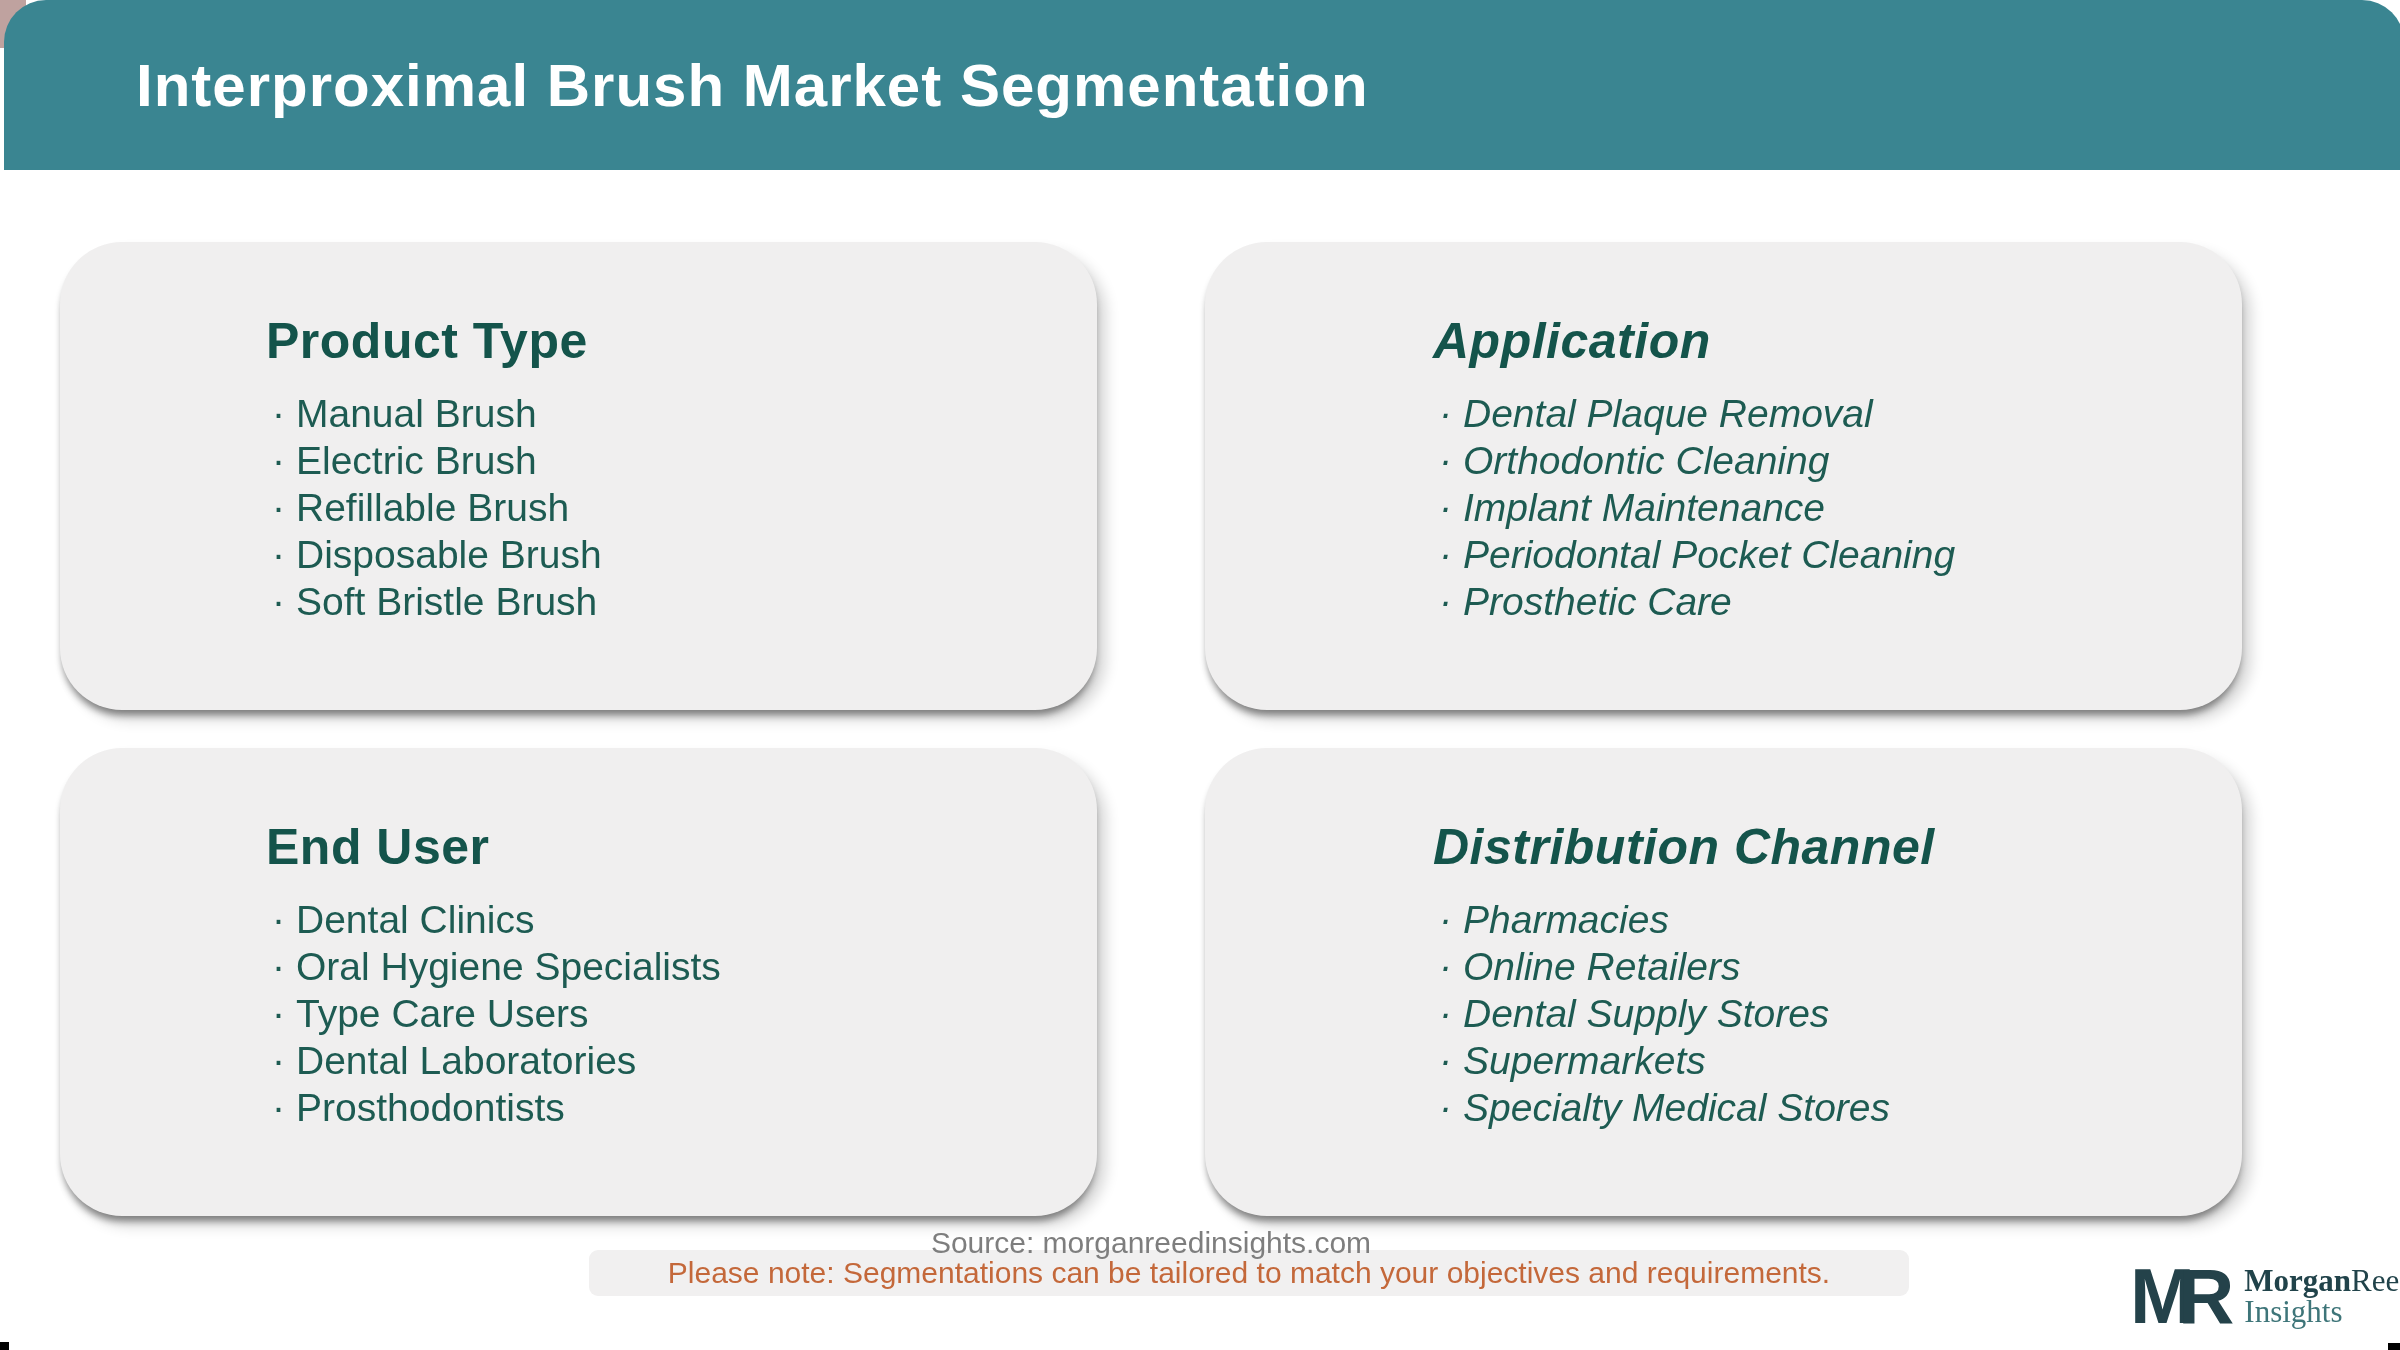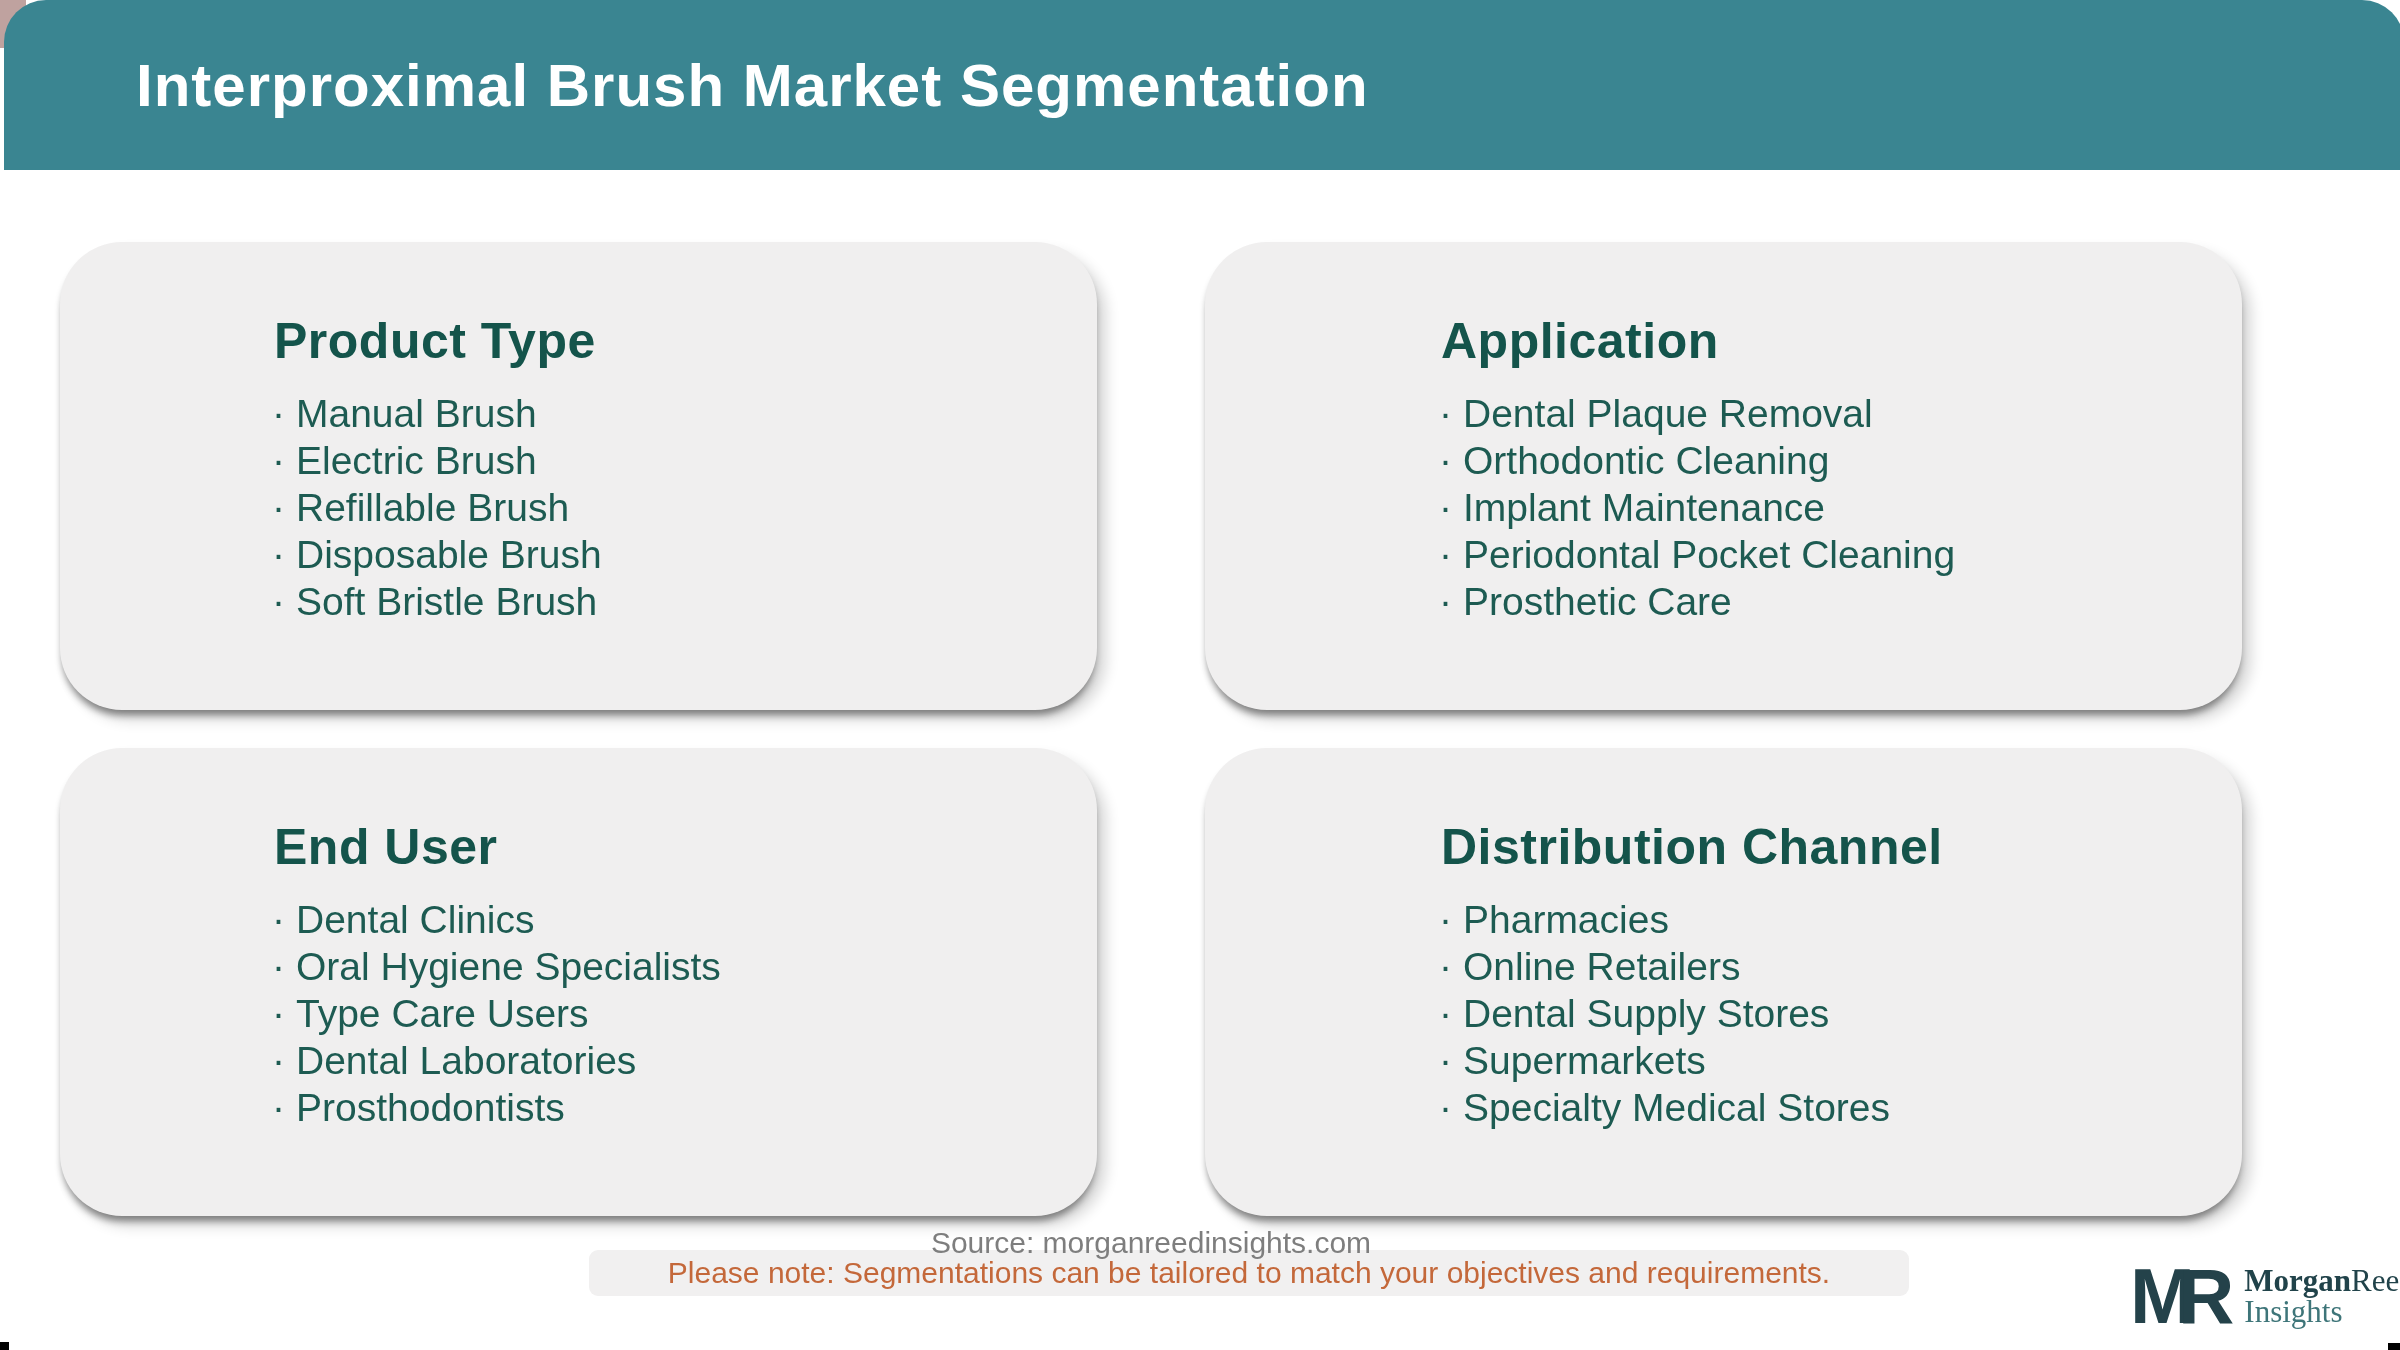--- a/index.html
+++ b/index.html
@@ -37,24 +37,24 @@
     background:#f0efef;
     border-radius:62px;
     box-shadow:0 7px 7px -2px rgba(0,0,0,.42), 9px 10px 14px rgba(0,0,0,.16);
   }
   #card-0 { left:60px;  top:242px; }
   #card-1 { left:1205px; top:242px; }
   #card-2 { left:60px;  top:748px; }
   #card-3 { left:1205px; top:748px; }
 
   .card-content { padding:70px 30px 0 202px; }
-  #card-1 .card-content, #card-3 .card-content { padding-left:224px; }
+  #card-1 .card-content, #card-3 .card-content { padding-left:224px;font-style:italic; }
 
   .card-title {
-    margin:0 0 20px 12px;
+    margin:0 0 20px 4px;
     font-size:50px; font-weight:bold;
     color:#14544b; letter-spacing:.5px;
   }
   .card-list { margin:10px; padding:0; list-style:none; }
   .card-list li {
     font-size:39px; line-height:47px;
     color:#1d5b52;
     white-space:nowrap;
   }
   .card-list li::before {

